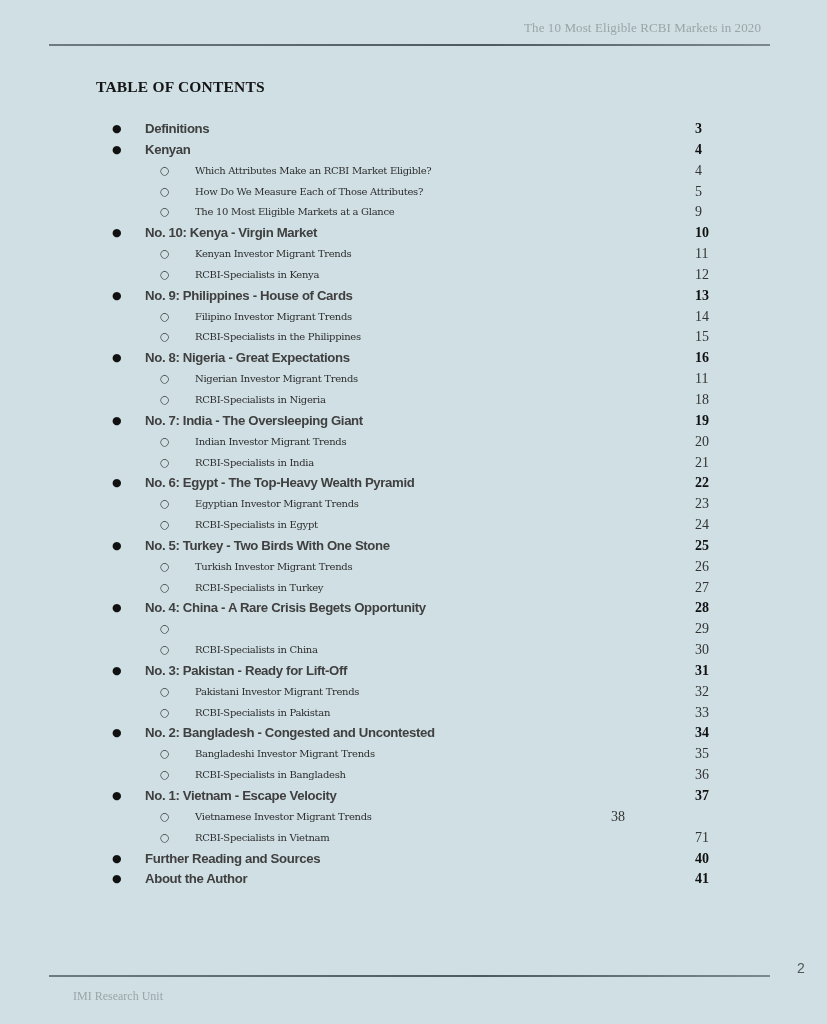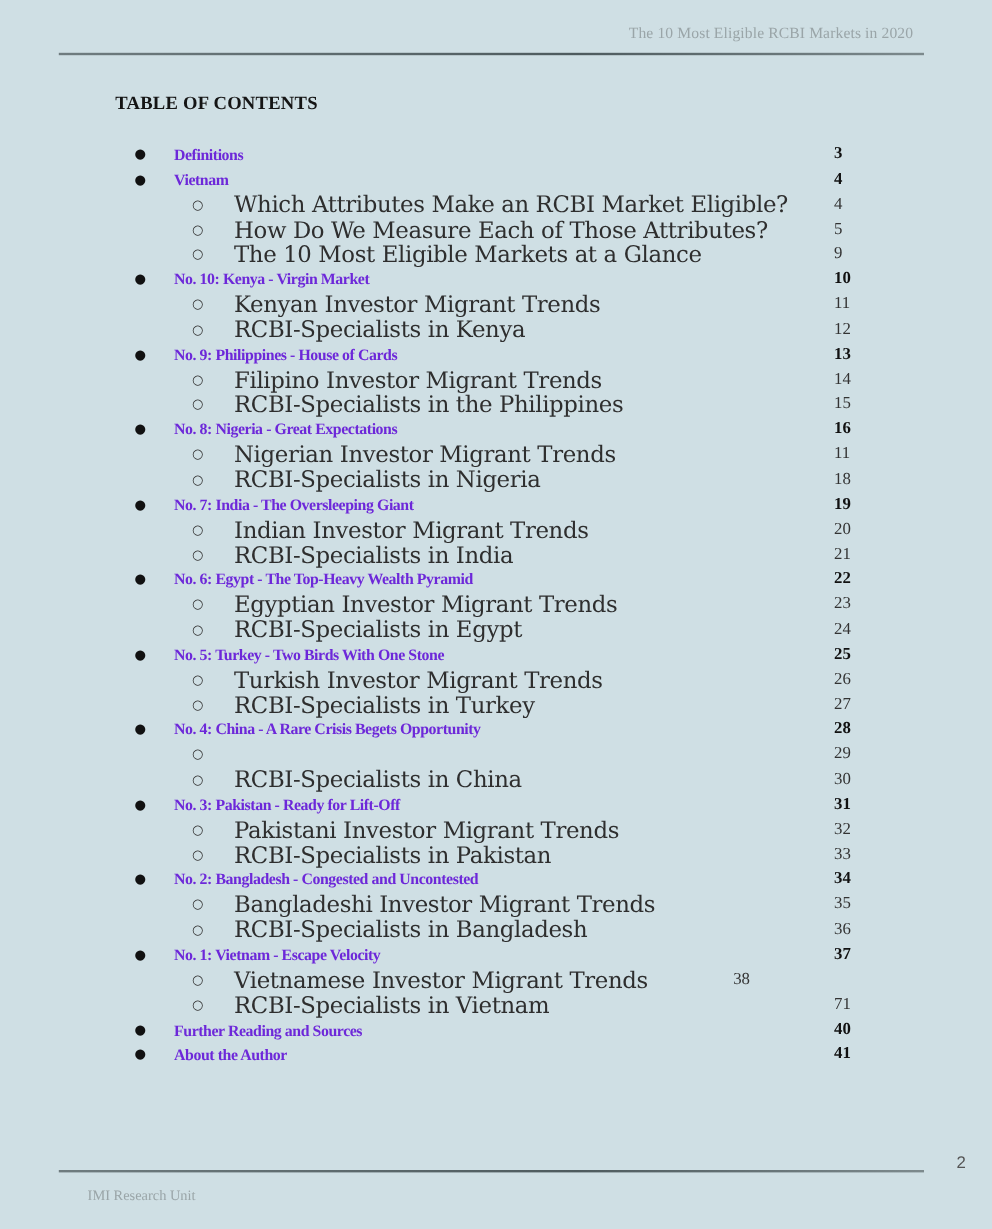--- a/index.html
+++ b/index.html
@@ -66,30 +66,30 @@
       left: 160px;
       color: #333;
       font-size: 11px;
     }
     .toc-row .label {
       position: absolute;
       white-space: nowrap;
     }
     .toc-row.level-1 .label {
       left: 145px;
-      font-family: Liberation Serif, serif;
+      font-family: Liberation Sans, sans-serif;
       font-weight: bold;
       font-size: 13.2px;
-      color: #6d28d9;
+      color: #404040;
       letter-spacing: -0.35px;
     }
     .toc-row.level-2 .label {
       left: 195px;
       font-family: "DejaVu Serif", serif;
-      font-size: 19px;
+      font-size: 10px;
       color: #2e2e2e;
       letter-spacing: -0.3px;
     }
     .toc-row .page {
       position: absolute;
       left: 695px;
       font-family: "Liberation Serif", serif;
       font-size: 14px;
     }
     .toc-row.level-1 .page {
@@ -137,21 +137,21 @@
 <div class="toc-heading">TABLE OF CONTENTS</div>
 
 <div class="toc" id="toc">
     <div class="toc-row level-1">
       <span class="bullet">●</span>
       <span class="label">Definitions</span>
       <span class="page">3</span>
     </div>
     <div class="toc-row level-1">
       <span class="bullet">●</span>
-      <span class="label">Vietnam</span>
+      <span class="label">Kenyan</span>
       <span class="page">4</span>
     </div>
     <div class="toc-row level-2">
       <span class="bullet">○</span>
       <span class="label">Which Attributes Make an RCBI Market Eligible?</span>
       <span class="page">4</span>
     </div>
     <div class="toc-row level-2">
       <span class="bullet">○</span>
       <span class="label">How Do We Measure Each of Those Attributes?</span>

